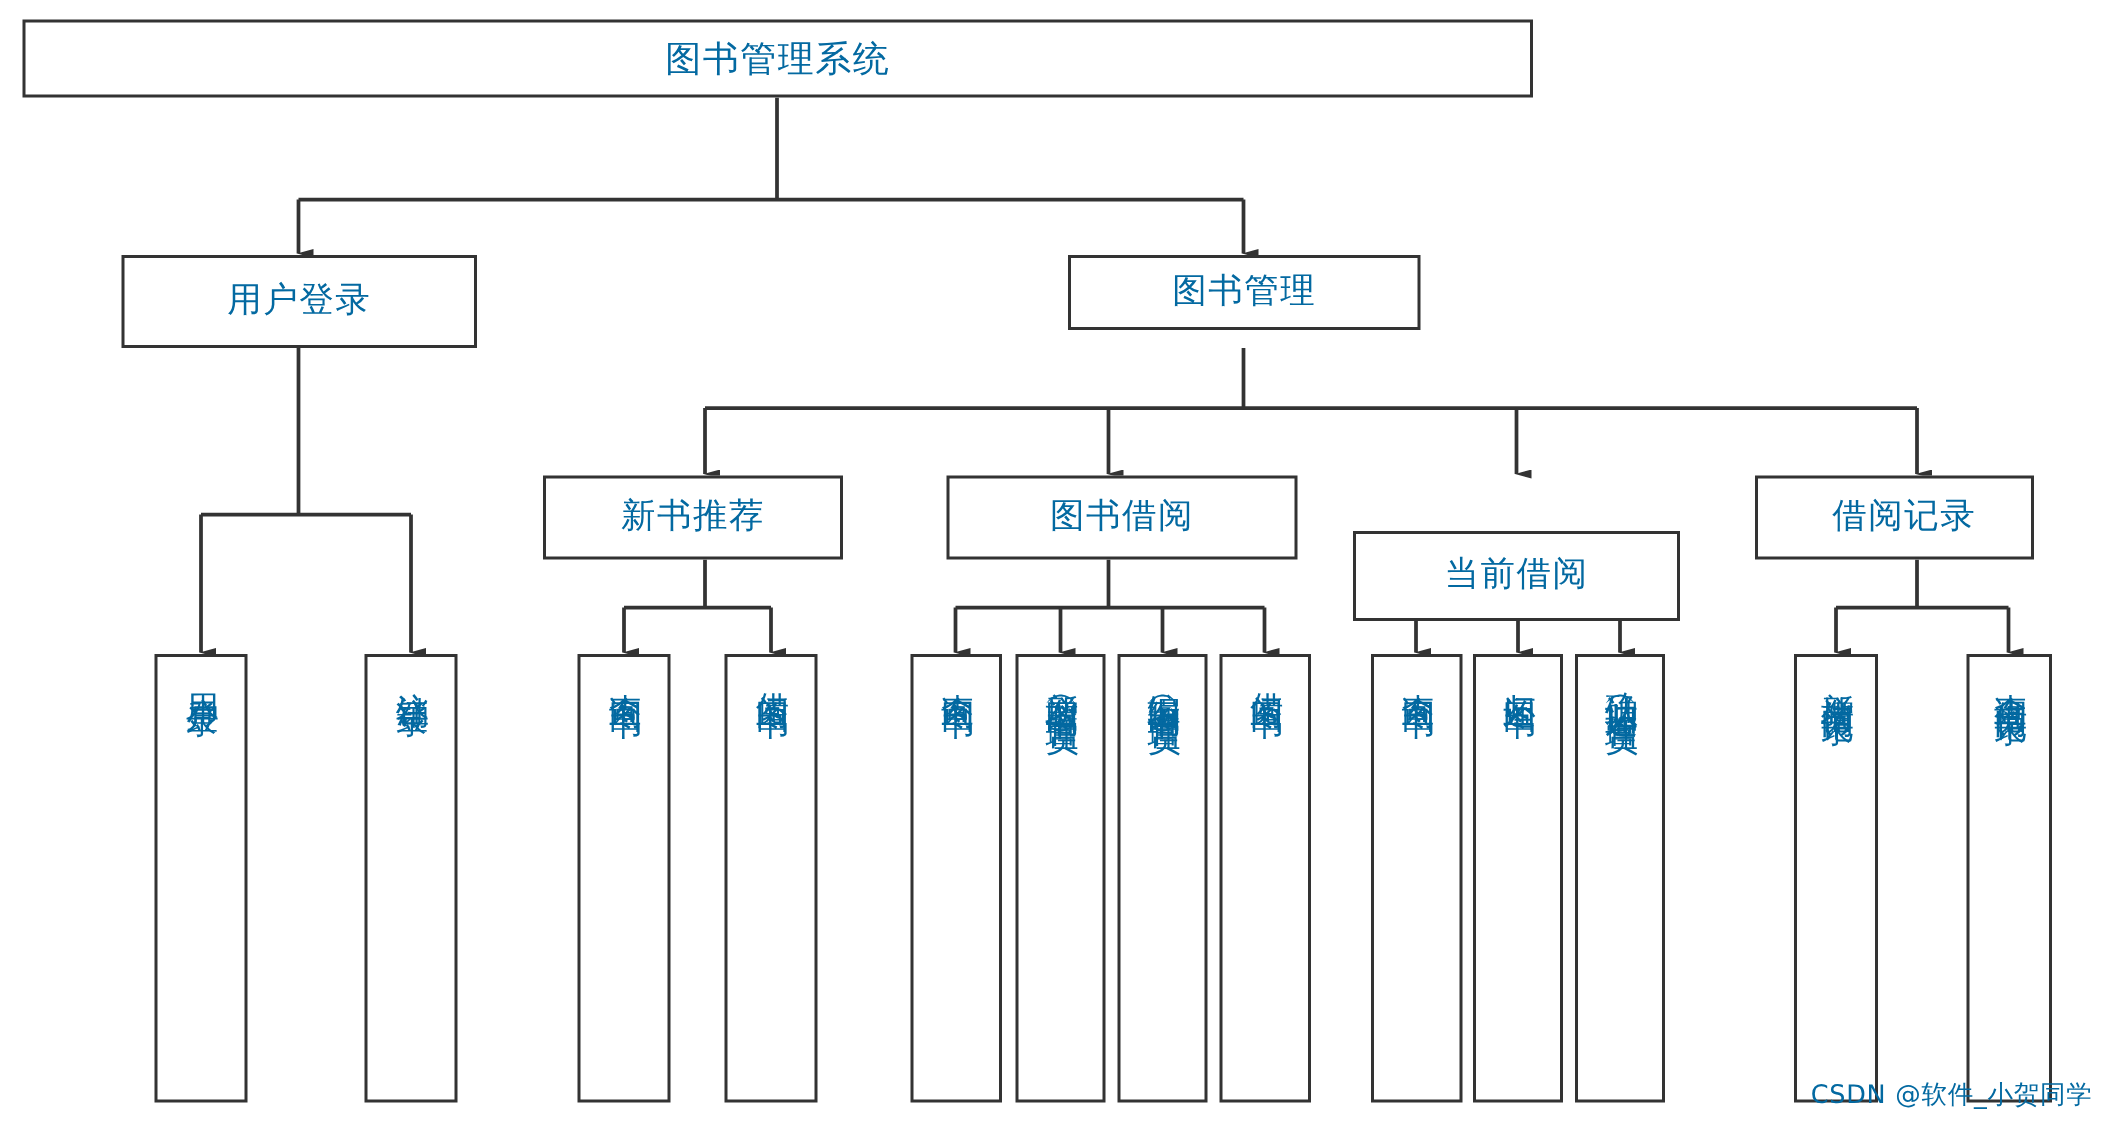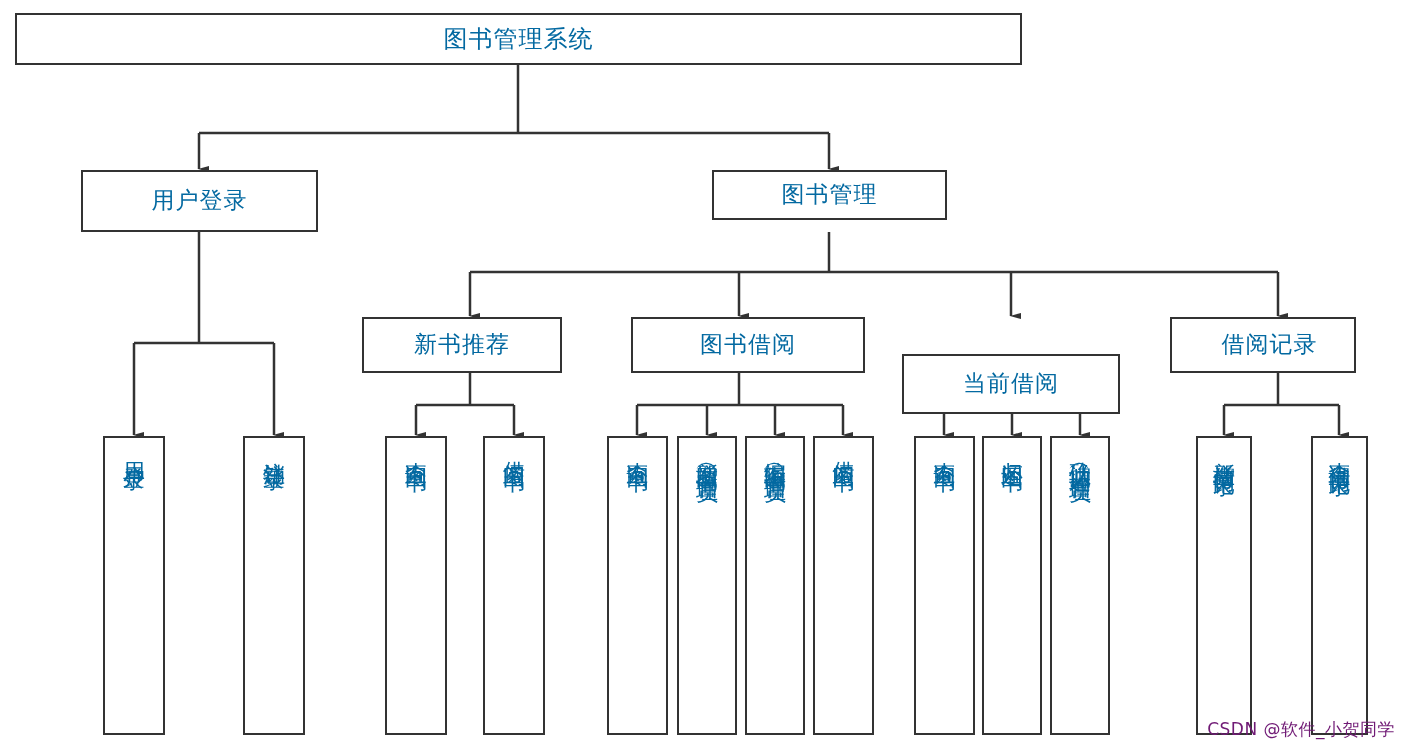--- a/index.html
+++ b/index.html
@@ -55,21 +55,21 @@
     font-size: 22px;
     letter-spacing: 3px;
     line-height: 1.0;
   }
   .node.root .label { font-size: 24px; }
   .watermark {
     position: absolute;
     right: 10px;
     bottom: 6px;
     font-size: 17px;
-    color: #701a75;
+    color: #0369a1;
     letter-spacing: 0.5px;
     white-space: nowrap;
   }
 </style>
 </head>
 <body>
 
 <div id="canvas">
 
   <svg class="edges" viewBox="0 0 1405 747">

